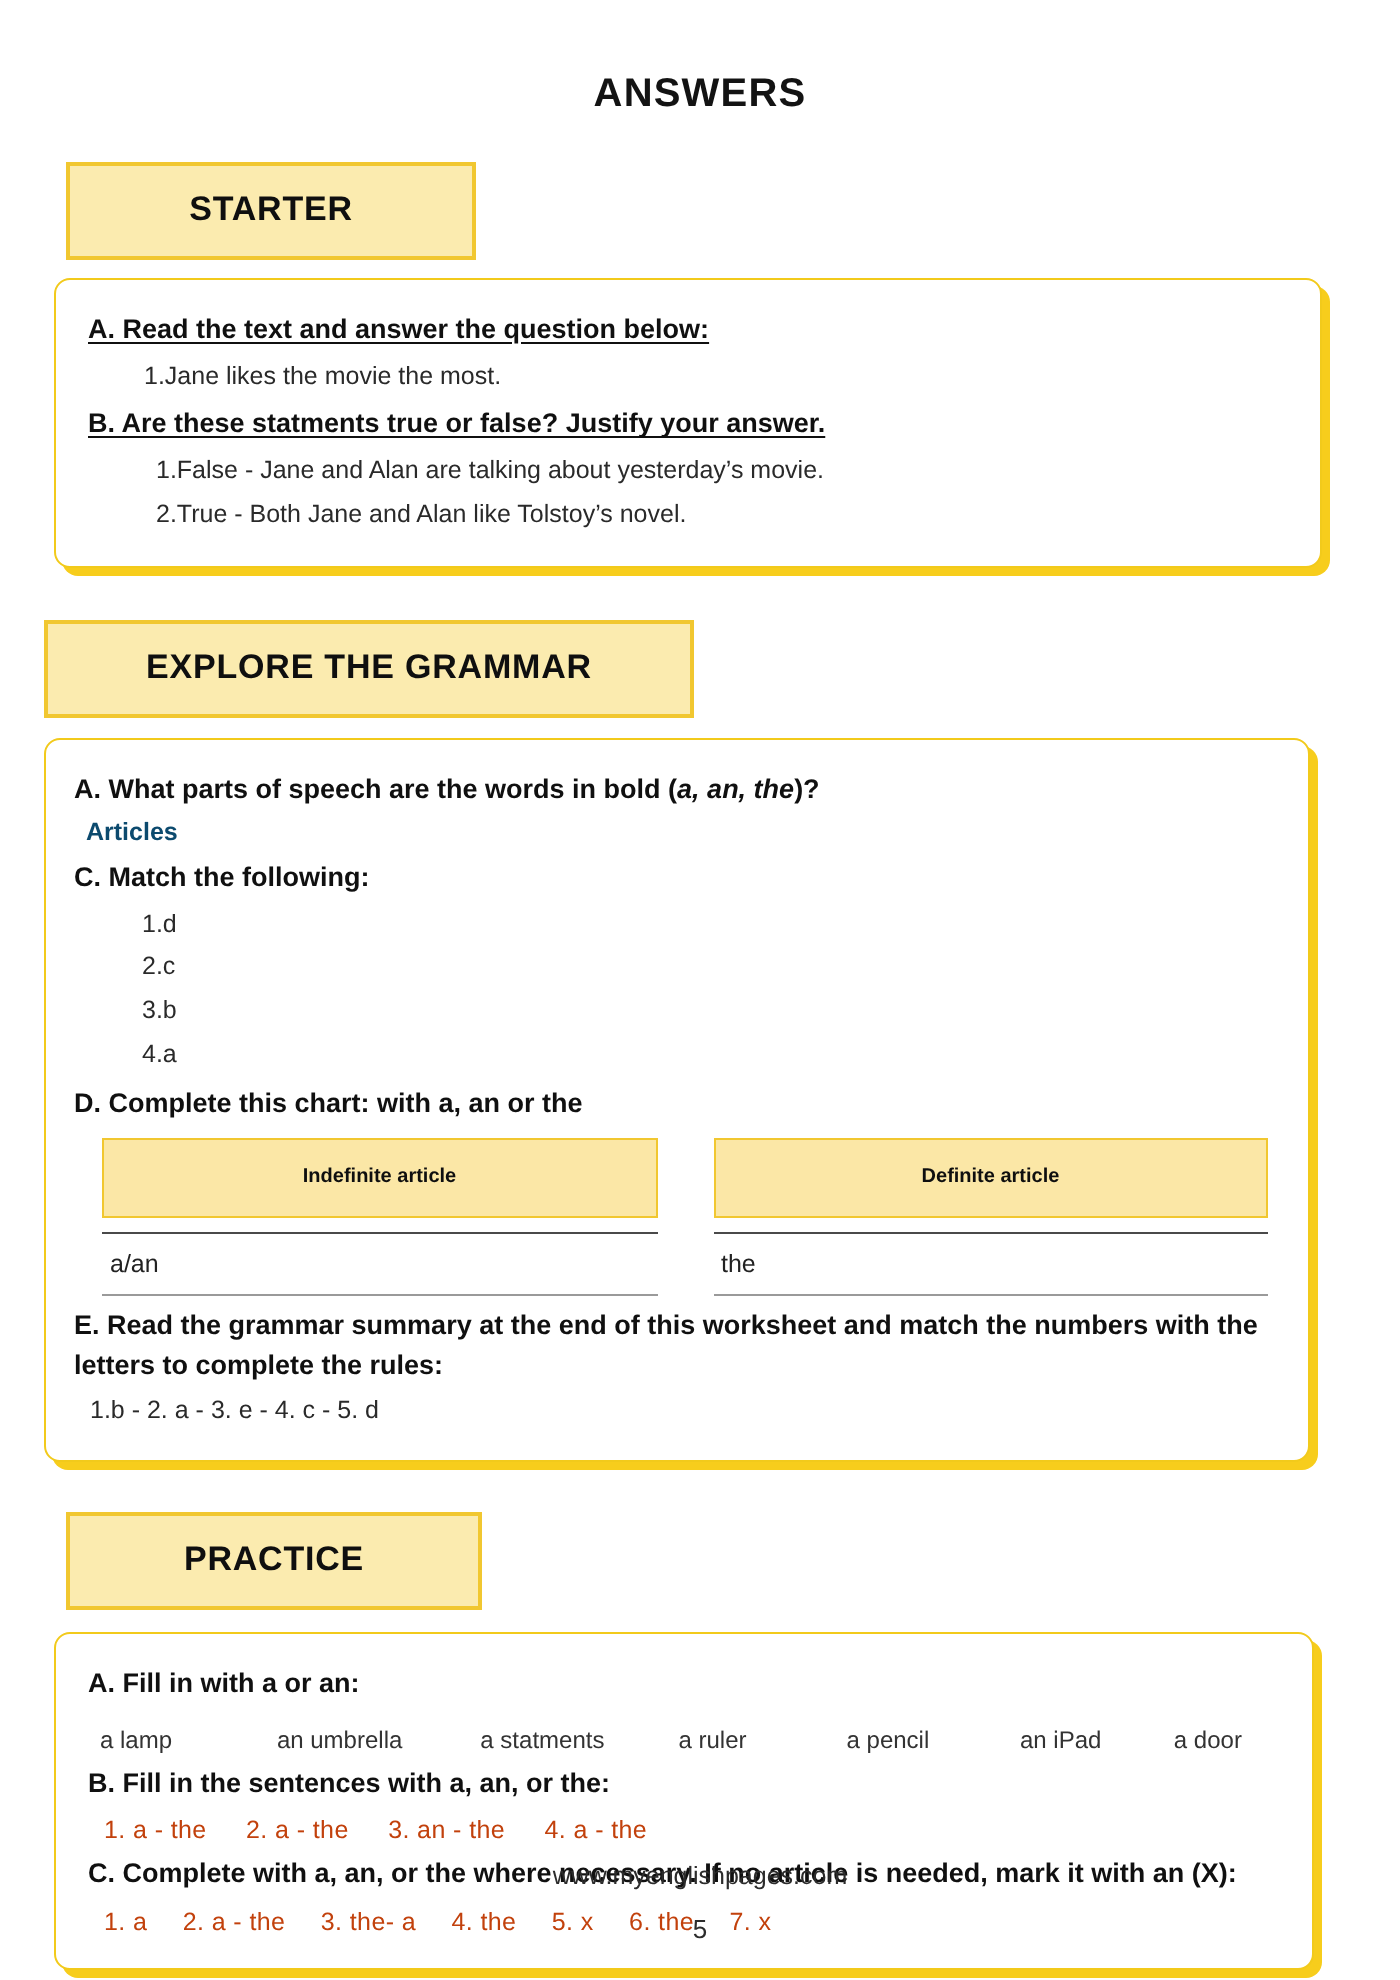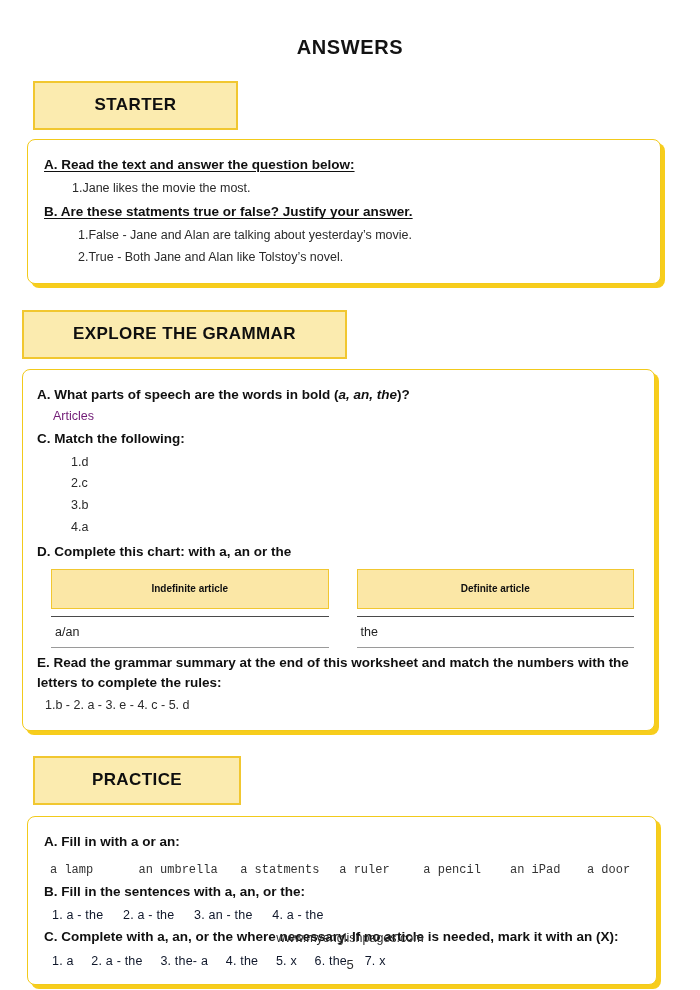--- a/index.html
+++ b/index.html
@@ -85,22 +85,23 @@
     color: #2a2a2a;
     margin: 3px 0 3px 0;
     line-height: 1.5;
     font-weight: normal;
   }
   .indent-1 { margin-left: 28px; }
   .indent-2 { margin-left: 34px; }
   .indent-sm { margin-left: 8px; }
   .ans-sub {
     font-size: 12.5px;
-    color: #701a75;
-    margin: 1px 0 6px 16px;
+    color: #0c4a6e;
+    margin: 1px 0 6px 6px;
+    font-weight: bold;
   }
 
   
   .chart-row {
     display: flex;
     gap: 28px;
     margin: 8px 0 4px 0;
     padding-left: 14px;
     padding-right: 6px;
   }
@@ -127,35 +128,35 @@
 
   
   .word-row {
     display: flex;
     font-size: 12px;
     color: #333333;
     margin: 4px 0 0 0;
     padding-left: 6px;
   }
   .word-row.row1 { margin-top: 11px; }
-  .word-row .w { display: block; font-family: Liberation Mono, monospace; }
+  .word-row .w { display: block; }
   .r1 .w:nth-child(1) { width: 100px; }
   .r1 .w:nth-child(2) { width: 115px; }
   .r1 .w:nth-child(3) { width: 112px; }
   .r1 .w:nth-child(4) { width: 95px; }
   .r1 .w:nth-child(5) { width: 98px; }
   .r1 .w:nth-child(6) { width: 87px; }
   .r1 .w:nth-child(7) { width: 60px; }
   .r2 .w:nth-child(1) { width: 129px; }
   .r2 .w:nth-child(2) { width: 120px; }
   .r2 .w:nth-child(3) { width: 100px; }
 
   .inline-ans {
     font-size: 12.5px;
-    color: #0f172a;
+    color: #c2410c;
     margin: 7px 0 4px 8px;
     letter-spacing: 0.2px;
   }
   .inline-ans .seg { display: inline-block; margin-right: 16px; }
   .inline-ans.tight .seg { margin-right: 14px; }
 
   
   .footer {
     position: absolute;
     left: 0;

